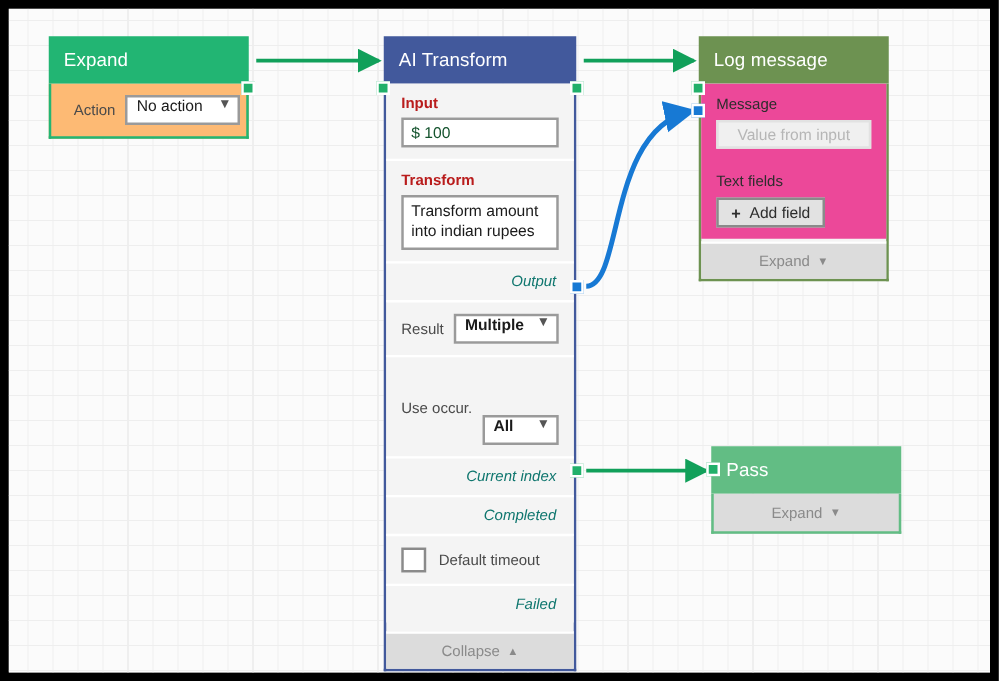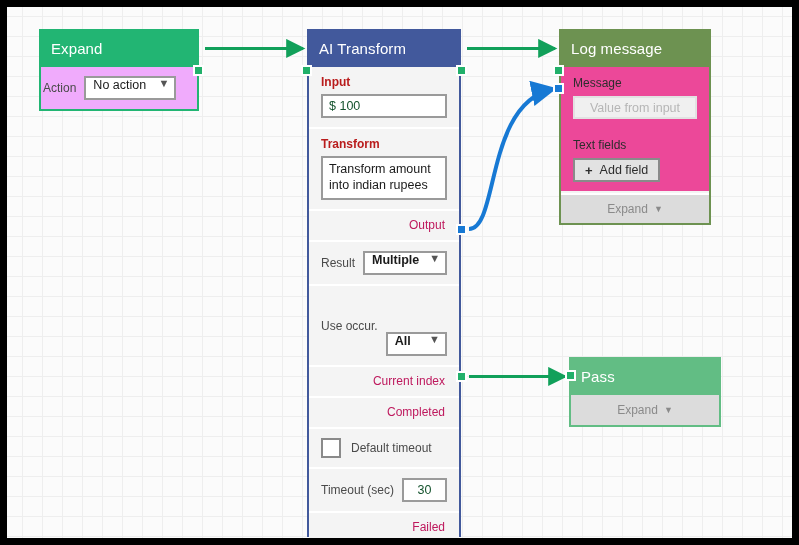--- a/index.html
+++ b/index.html
@@ -52,25 +52,25 @@
   }
   .port.blue { background: #1779d4; }
 
   
   #node-start { left: 32px; top: 22px; width: 160px; height: 82px; }
   #node-start .hdr {
     height: 38px; background: #22b573;
   }
   #node-start .body {
     height: 44px;
-    background: #f0abfc;
+    background: #fdba74;
     border: 2px solid #22b573;
     border-top: none;
     display: flex; align-items: center;
-    padding-left: 2px;
+    padding-left: 18px;
   }
   .fld-label {
     font-size: 12px; color: #4a4a4a;
     margin-right: 8px; white-space: nowrap;
   }
   .select-box {
     border: 2px solid #9a9a9a;
     background: #ffffff;
     height: 24px;
     display: flex; align-items: flex-start;
@@ -110,26 +110,27 @@
   }
   .textarea {
     border: 2px solid #9a9a9a;
     background: #ffffff;
     font-size: 12.5px; color: #1a1a1a;
     padding: 3px 6px 4px 6px;
     line-height: 1.28;
     height: 44px;
   }
   .port-row {
-    font-size: 12px; color: #be185d;
+    font-size: 12px; color: #0f766e;
     text-align: right;
     padding: 7px 14px 8px 12px;
     background: #f4f4f4;
     border-bottom: 2px solid #ffffff;
     position: relative;
+    font-style: italic;
   }
   .row-inline {
     display: flex; align-items: center;
     padding: 9px 12px 9px 12px;
     background: #f4f4f4;
     border-bottom: 2px solid #ffffff;
   }
   .checkbox {
     width: 20px; height: 20px;
     border: 2px solid #8a8a8a;
@@ -265,24 +266,20 @@
 
       <div class="port-row">
         <span>Completed</span>
       </div>
 
       <div class="row-inline">
         <div class="checkbox"></div>
         <span class="fld-label">Default timeout</span>
       </div>
 
-      <div class="row-inline">
-        <span class="fld-label">Timeout (sec)</span>
-        <div class="text-input" style="width:48px; justify-content:center; padding-left:0;">30</div>
-      </div>
 
       <div class="port-row" style="border-bottom:none;">
         <span>Failed</span>
       </div>
 
       <div class="footer-bar">
         <span>Collapse</span>
         <span class="caret">▲</span>
       </div>
     </div>

